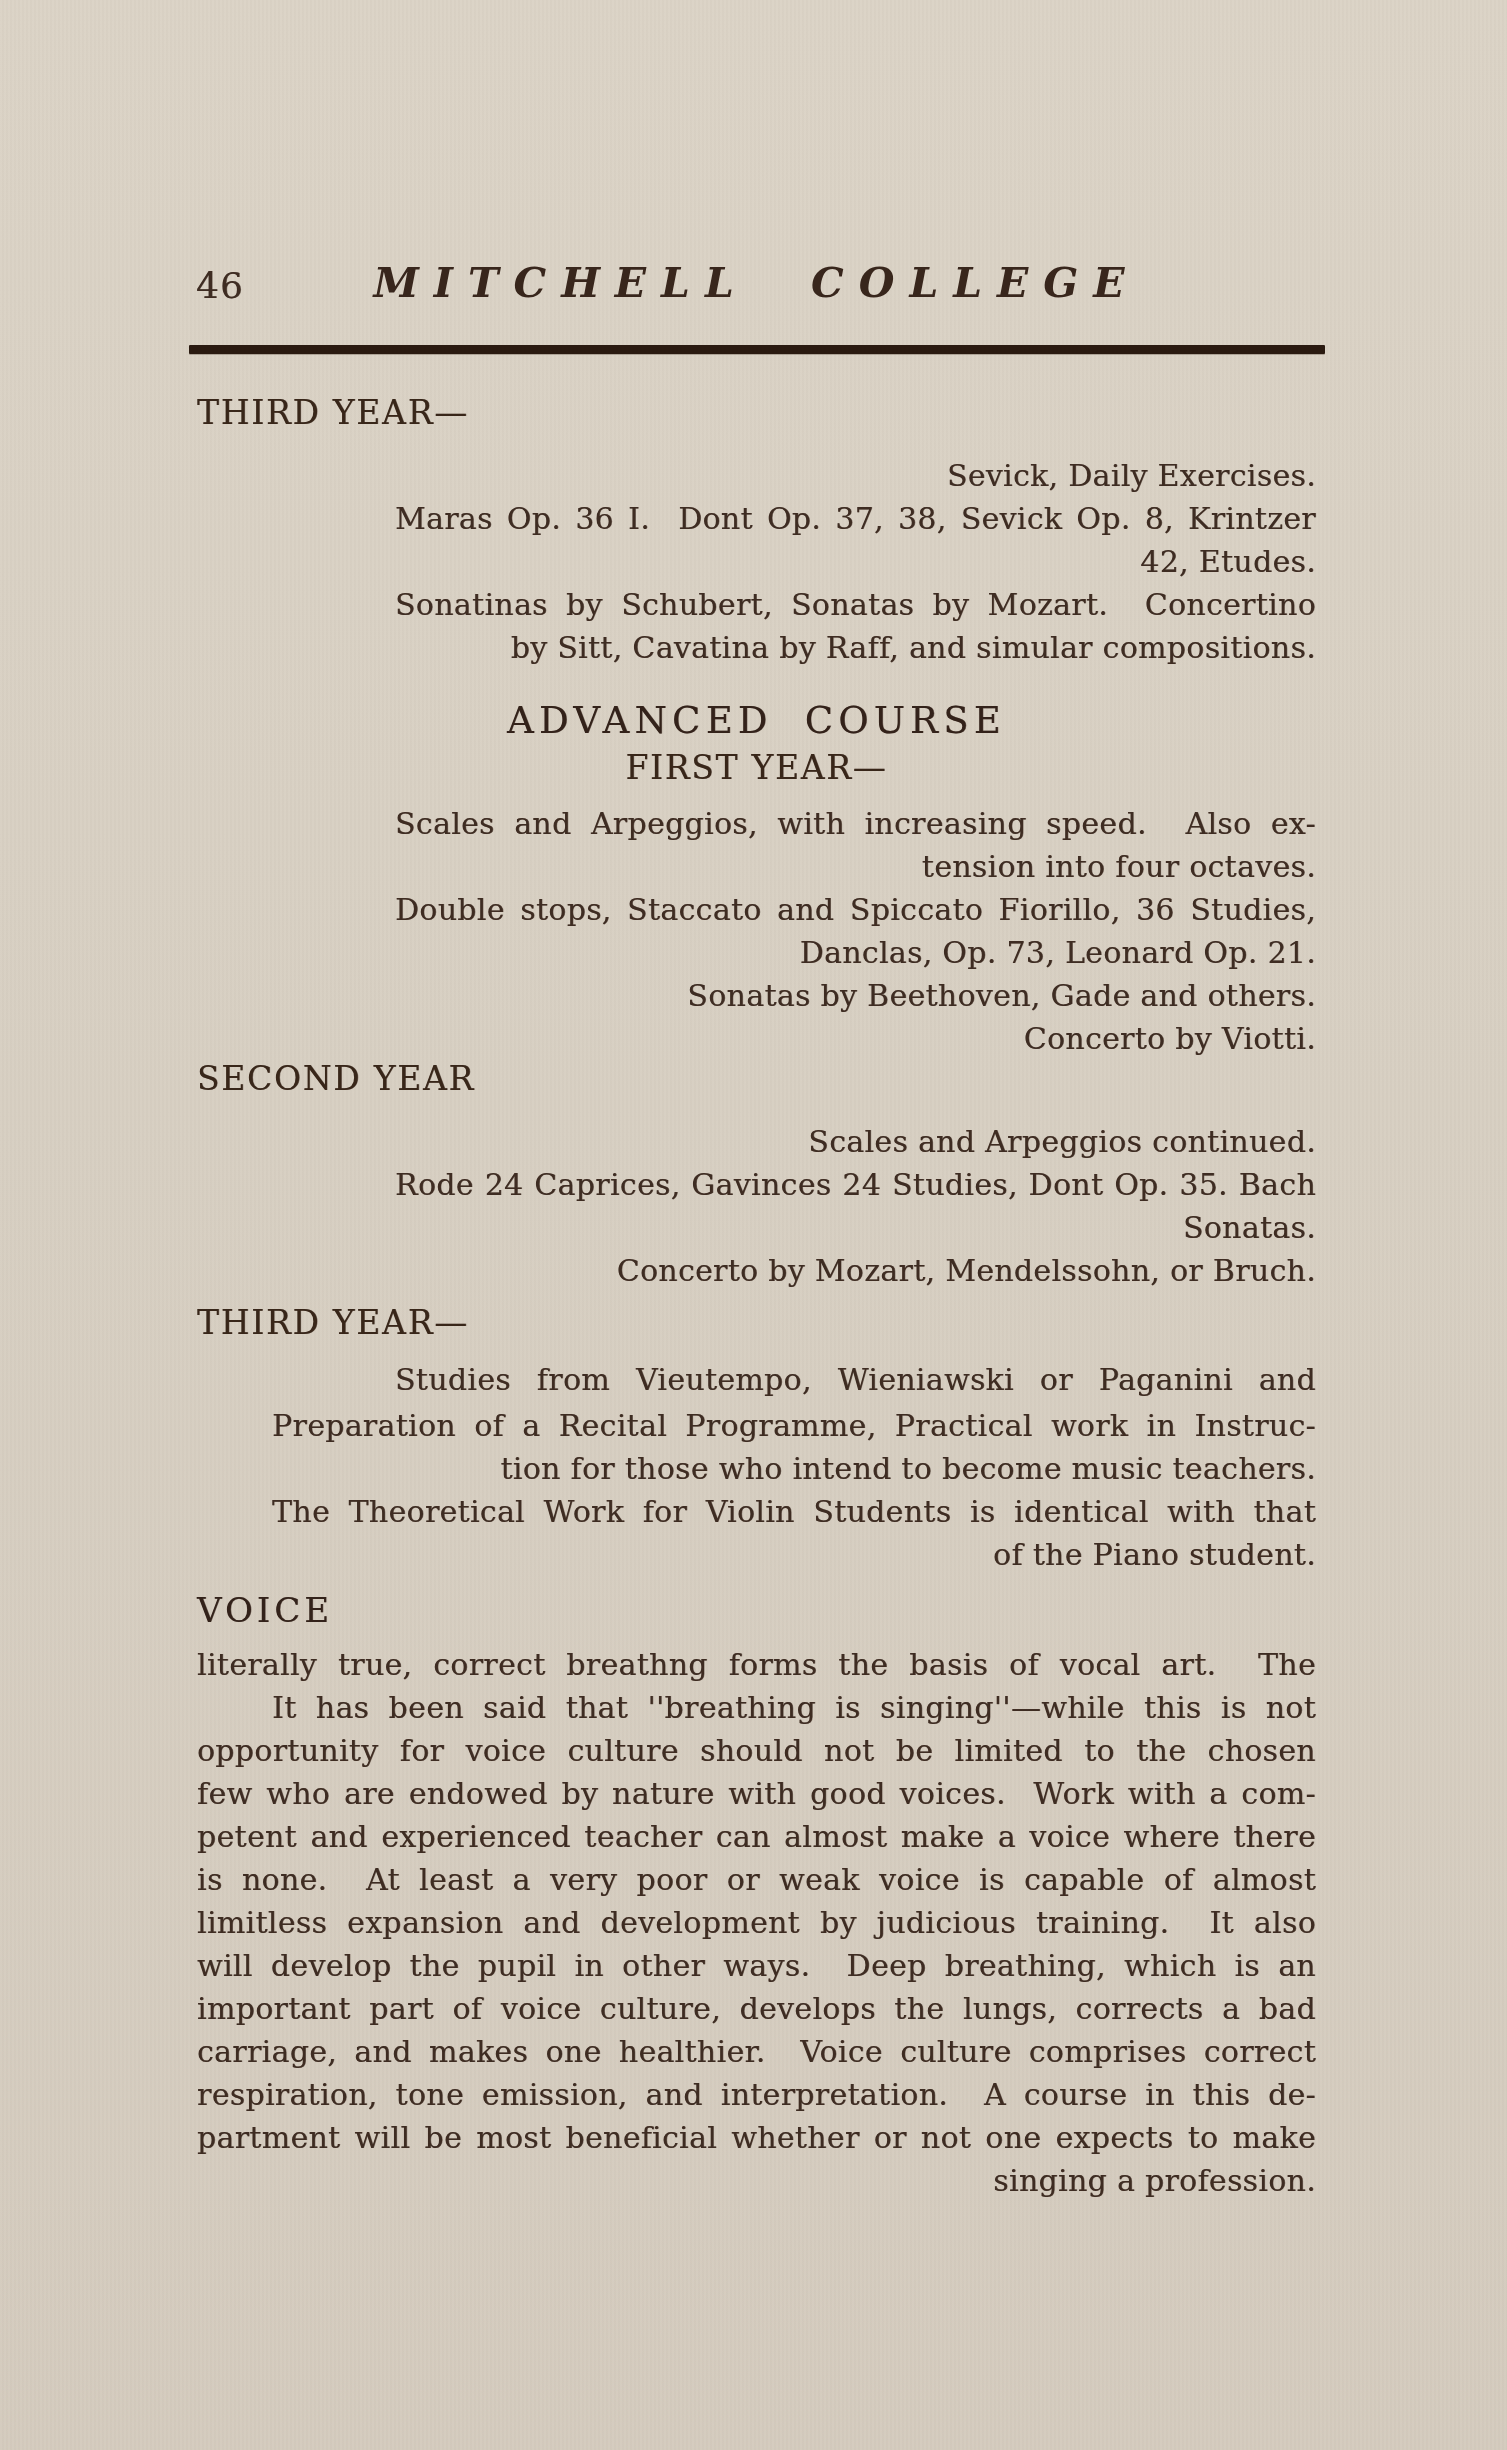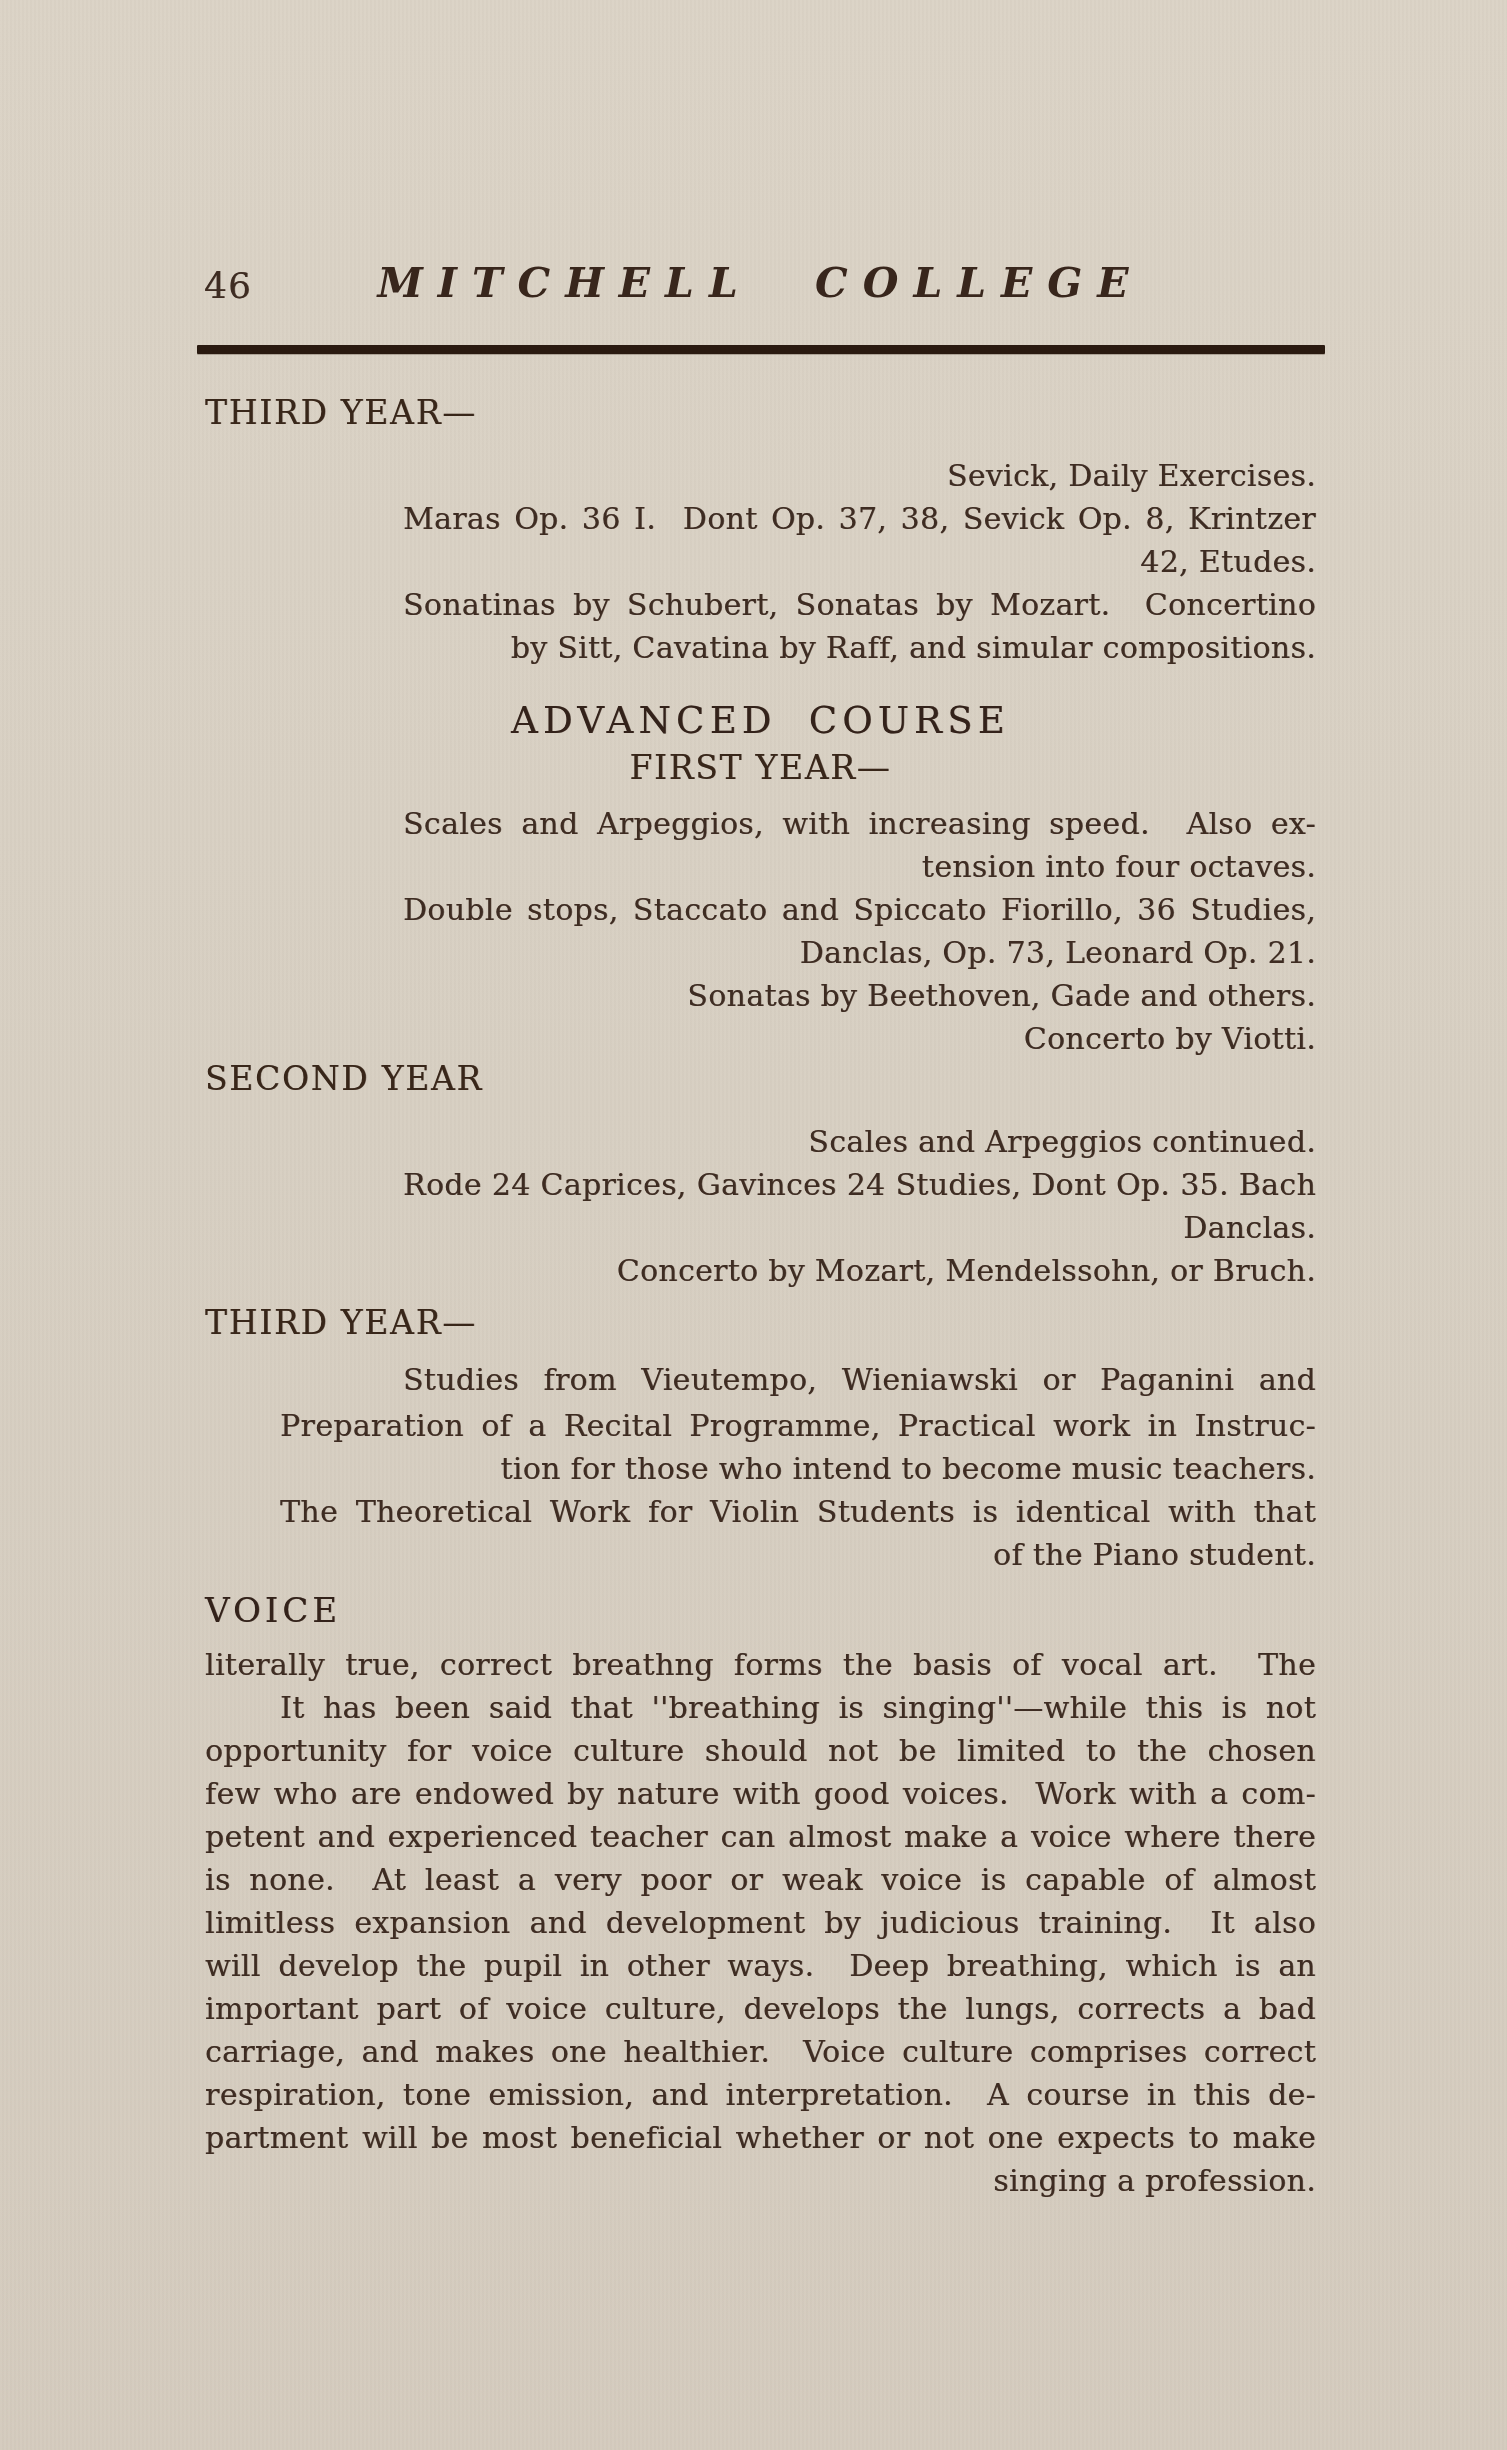--- a/index.html
+++ b/index.html
@@ -12,21 +12,21 @@
     overflow: hidden;
     font-family: "DejaVu Serif", "Liberation Serif", serif;
     color: #3e2c22;
     background:
       repeating-linear-gradient(90deg, rgba(255,255,255,0.018) 0 1.7px, rgba(60,45,30,0.015) 1.7px 4px),
       linear-gradient(180deg, #dbd3c6 0%, #d7cfc2 45%, #d4cbbe 100%);
   }
 
   .content {
     position: absolute;
-    left: 205px;
+    left: 197px;
     right: 192px;
     top: 0;
   }
 
   .txt {
     text-shadow: 0.5px 0 0 rgba(62,44,34,0.55);
   }
 
   
   .header-row {
@@ -151,21 +151,21 @@
       <div class="line txt just">Double stops, Staccato and Spiccato Fiorillo, 36 Studies,</div>
       <div class="line txt">Danclas, Op. 73, Leonard Op. 21.</div>
       <div class="line txt">Sonatas by Beethoven, Gade and others.</div>
       <div class="line txt">Concerto by Viotti.</div>
     </div>
 
     <div class="year-heading yh3 txt">SECOND YEAR</div>
     <div class="list list3">
       <div class="line txt">Scales and Arpeggios continued.</div>
       <div class="line txt just">Rode 24 Caprices, Gavinces 24 Studies, Dont Op. 35. Bach</div>
-      <div class="line txt">Danclas.</div>
+      <div class="line txt">Sonatas.</div>
       <div class="line txt">Concerto by Mozart, Mendelssohn, or Bruch.</div>
     </div>
 
     <div class="year-heading yh4 txt">THIRD YEAR—</div>
     <div class="para para1">
       <div class="line txt just ind-deep">Studies from Vieutempo, Wieniawski or Paganini and</div>
       <div class="line txt just ind-first gap-top">Preparation of a Recital Programme, Practical work in Instruc-</div>
       <div class="line txt">tion for those who intend to become music teachers.</div>
     </div>
     <div class="para para2">

